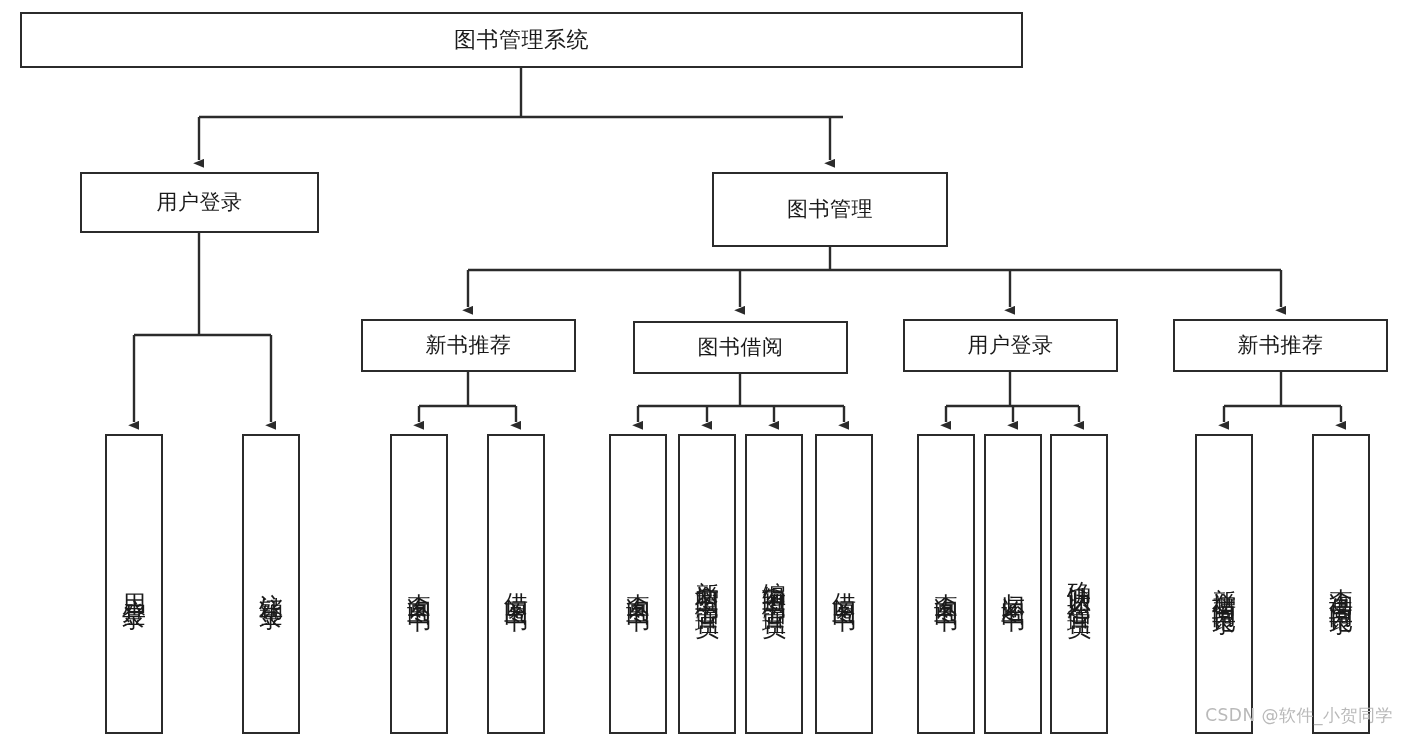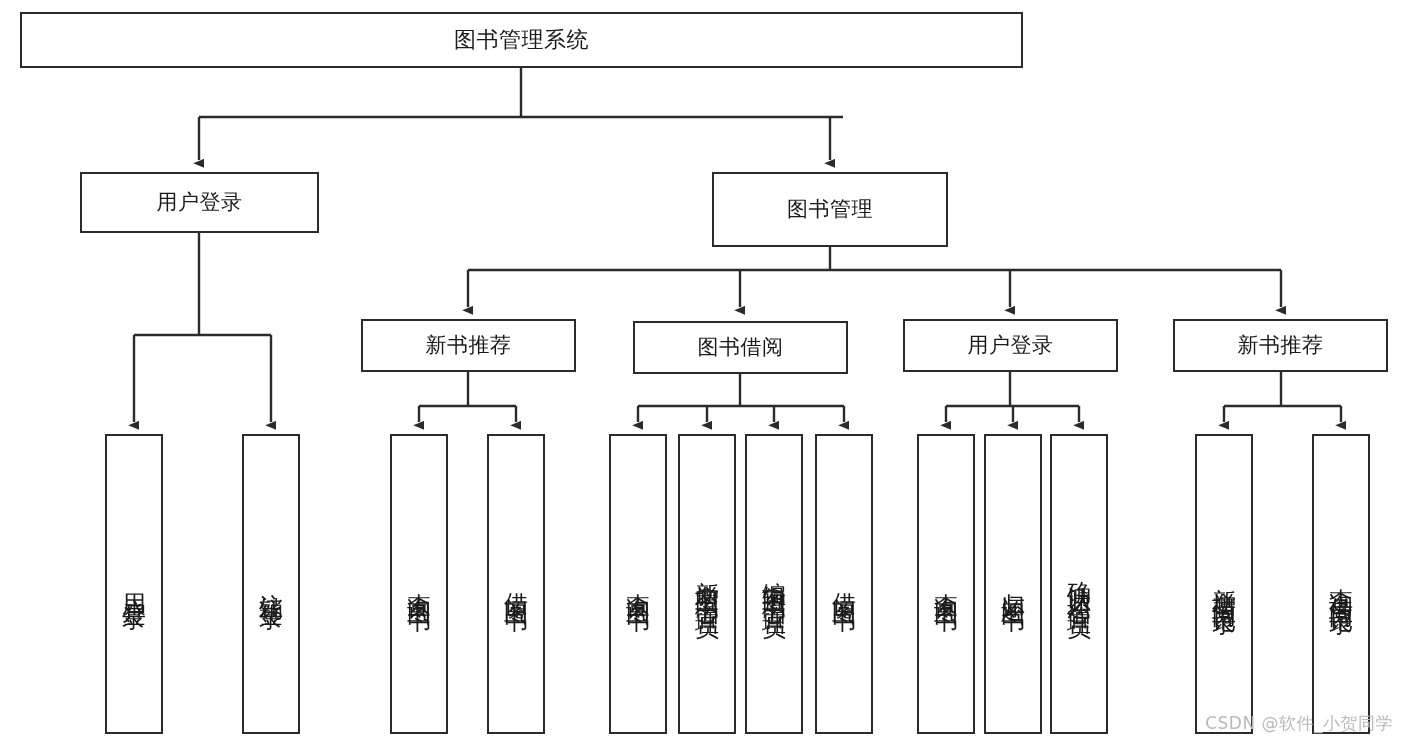--- a/index.html
+++ b/index.html
@@ -51,21 +51,21 @@
     writing-mode:vertical-rl;
     text-orientation:upright;
     font-size:24px;
     letter-spacing:5px;
     line-height:1;
     text-indent:0;
   }
   #watermark{
     position:absolute;
     right:12px;
-    bottom:12px;
+    bottom:20px;
     font-size:17px;
     color:#b9b9b9;
     letter-spacing:0.5px;
     white-space:nowrap;
     user-select:none;
     margin-top:30px;
   }
 </style>
 </head>
 <body>

